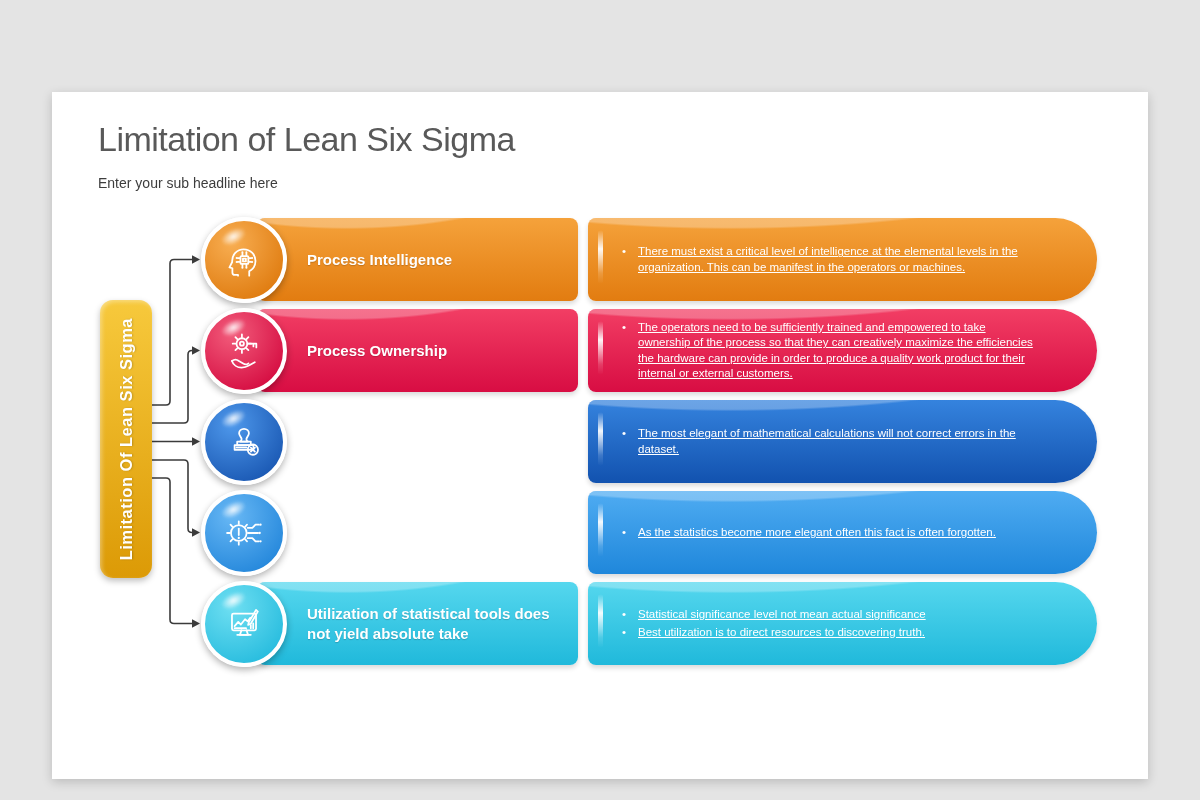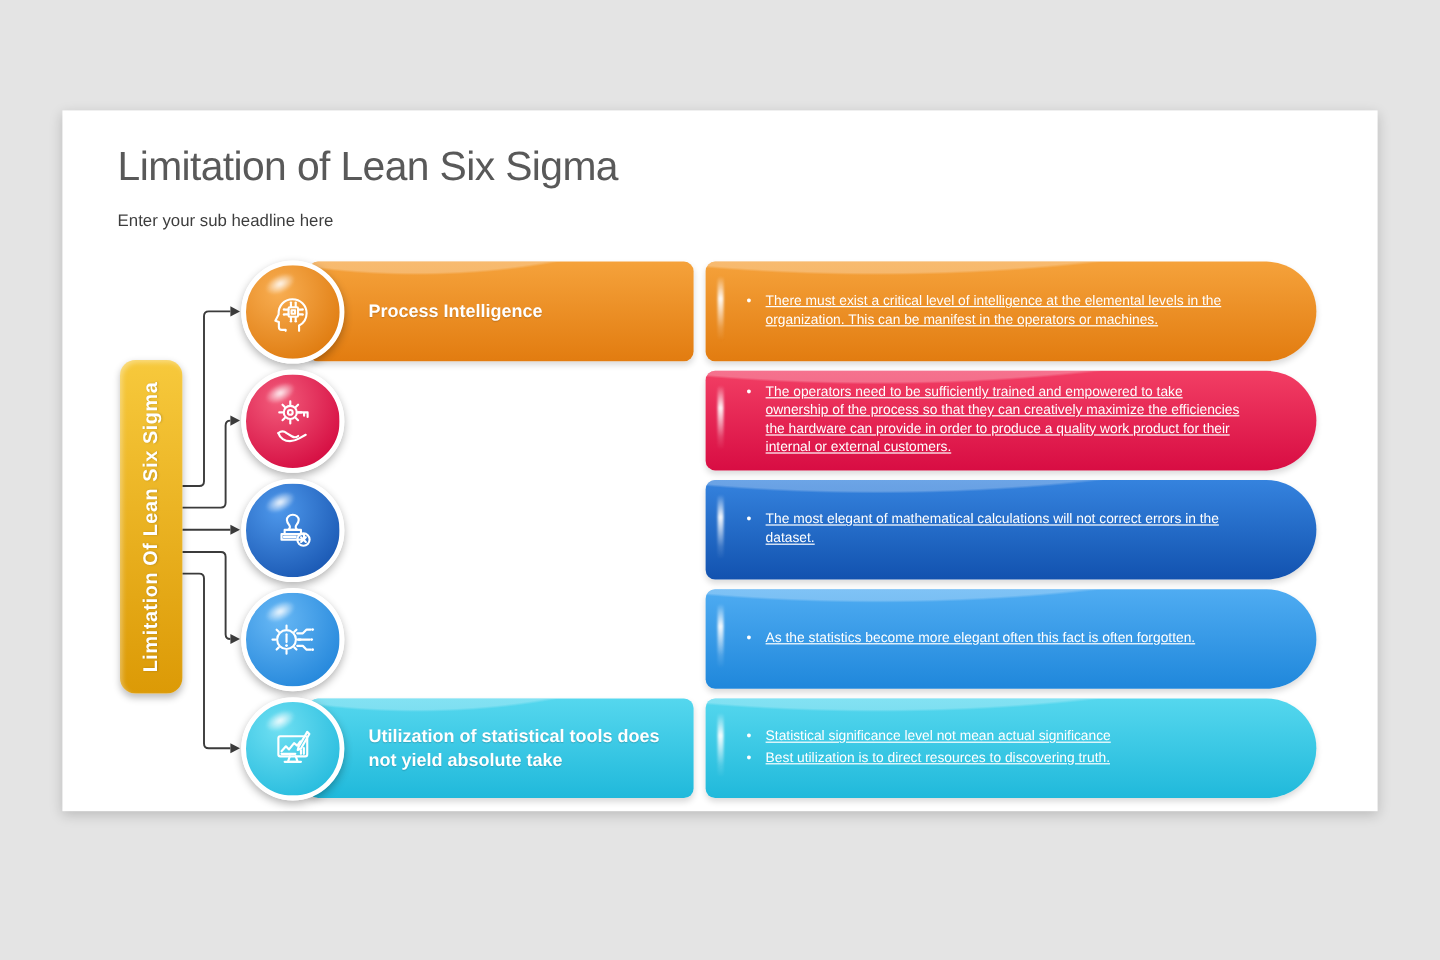--- a/index.html
+++ b/index.html
@@ -1,20 +1,20 @@
 <!DOCTYPE html>
 <html><head>
 <meta charset="utf-8">
 <style>
   * { margin:0; padding:0; box-sizing:border-box; }
   html,body { width:1200px; height:800px; overflow:hidden; }
   body { font-family:"Liberation Sans", sans-serif; background:var(--page_bg,#e4e4e4); position:relative; }
 
   .slide {
-    position:absolute; left:52px; top:92px; width:1096px; height:584px;
+    position:absolute; left:52px; top:92px; width:1096px; height:687px;
     background:var(--slide_bg,#ffffff);
     box-shadow:0 3px 10px rgba(0,0,0,.18);
   }
   .title {
     position:absolute; left:46px; top:28px;
     font-size:34px; font-weight:400; color:var(--title_color,#595959);
     letter-spacing:-0.5px;
   }
   .subtitle {
     position:absolute; left:46px; top:83px;
@@ -147,20 +147,25 @@
           <circle class="fdot" cx="24.3" cy="29.4" r="1"></circle>
         <circle class="fdot" cx="15" cy="20.1" r="1"></circle>
           <circle class="fdot" cx="15" cy="23.9" r="1"></circle>
         <circle class="fdot" cx="29.8" cy="20.1" r="1"></circle>
           <circle class="fdot" cx="29.8" cy="23.9" r="1"></circle>
       </svg>
     </div>
   </div>
 
   <div class="row r2" style="--bar1: #F23E64; --bar2: #D80D43; --ball1: #F25C7B; --ball2: #D50C41;">
+    <div class="bar bar-left">
+      <div class="row-title-wrap">
+          <div class="row-title">Process Ownership</div>
+        </div>
+    </div>
     <div class="bar bar-right">
       <div class="shine-line"></div>
       <div class="bullets-wrap">
           <ul class="bullets">
         <li>
               <span class="dot">•</span>
               <span class="btxt">The operators need to be sufficiently trained and empowered to take ownership of the process so that they can creatively maximize the efficiencies the hardware can provide in order to produce a quality work product for their internal or external customers.</span>
             </li>
       </ul>
         </div>

